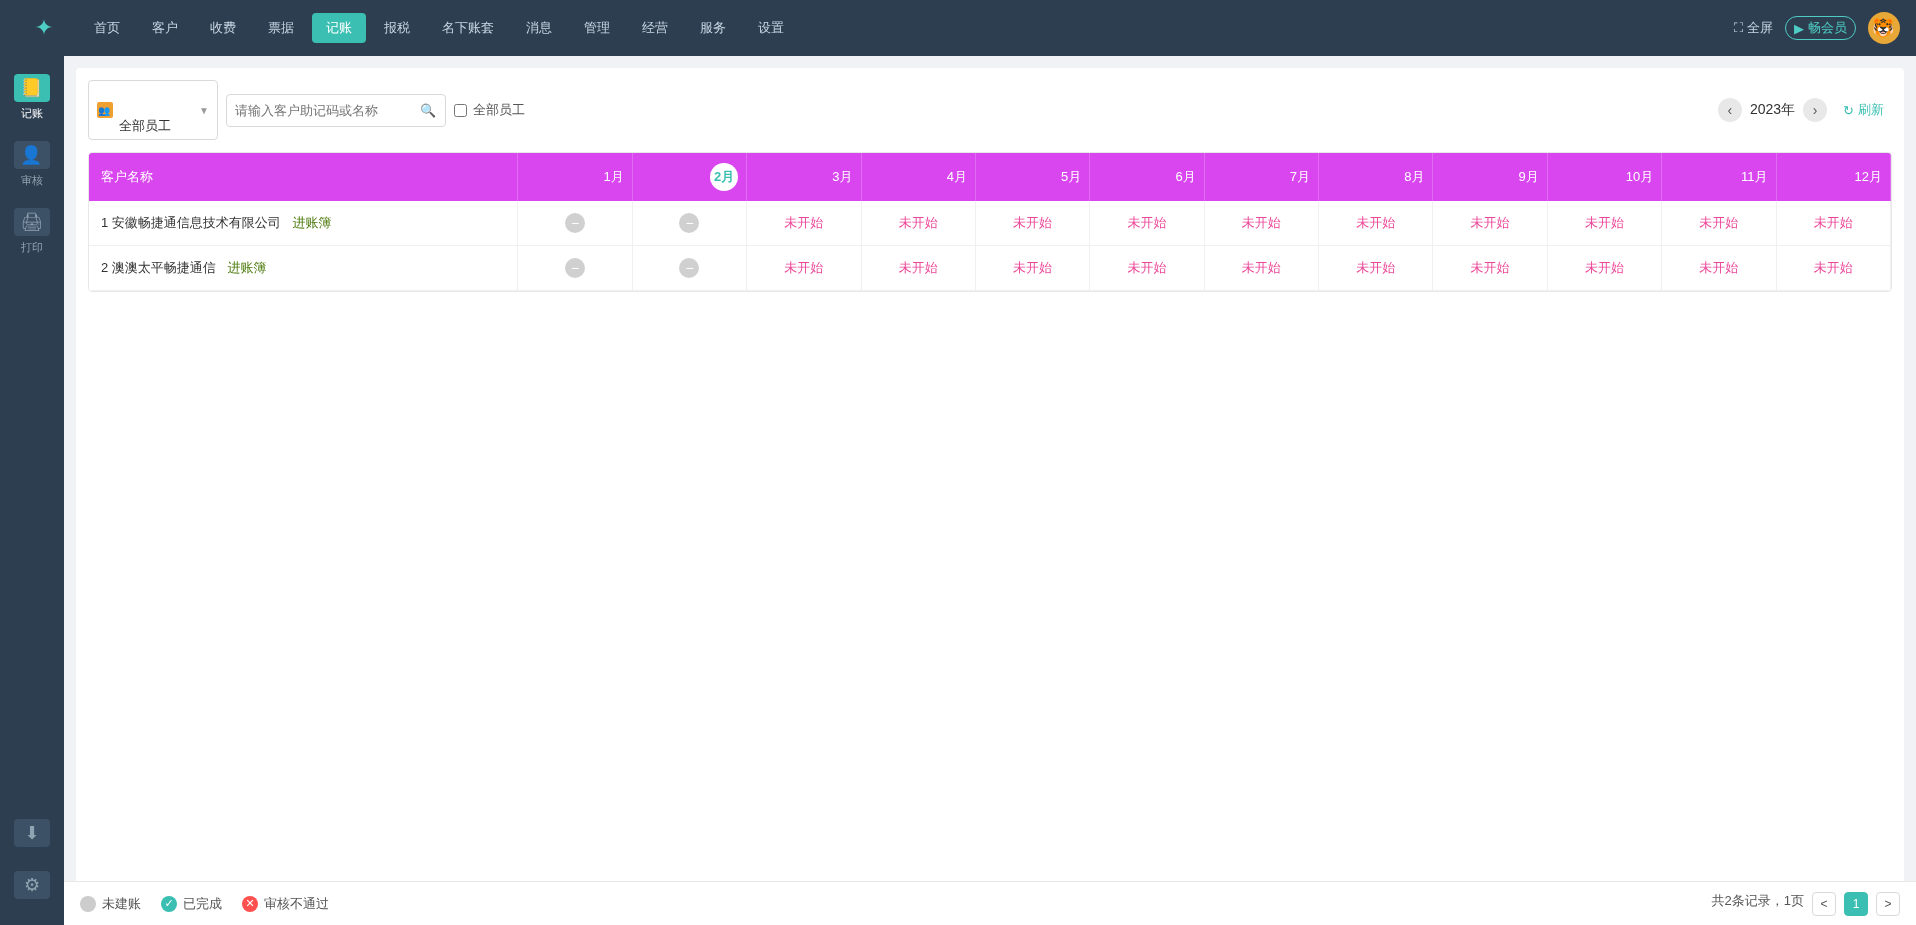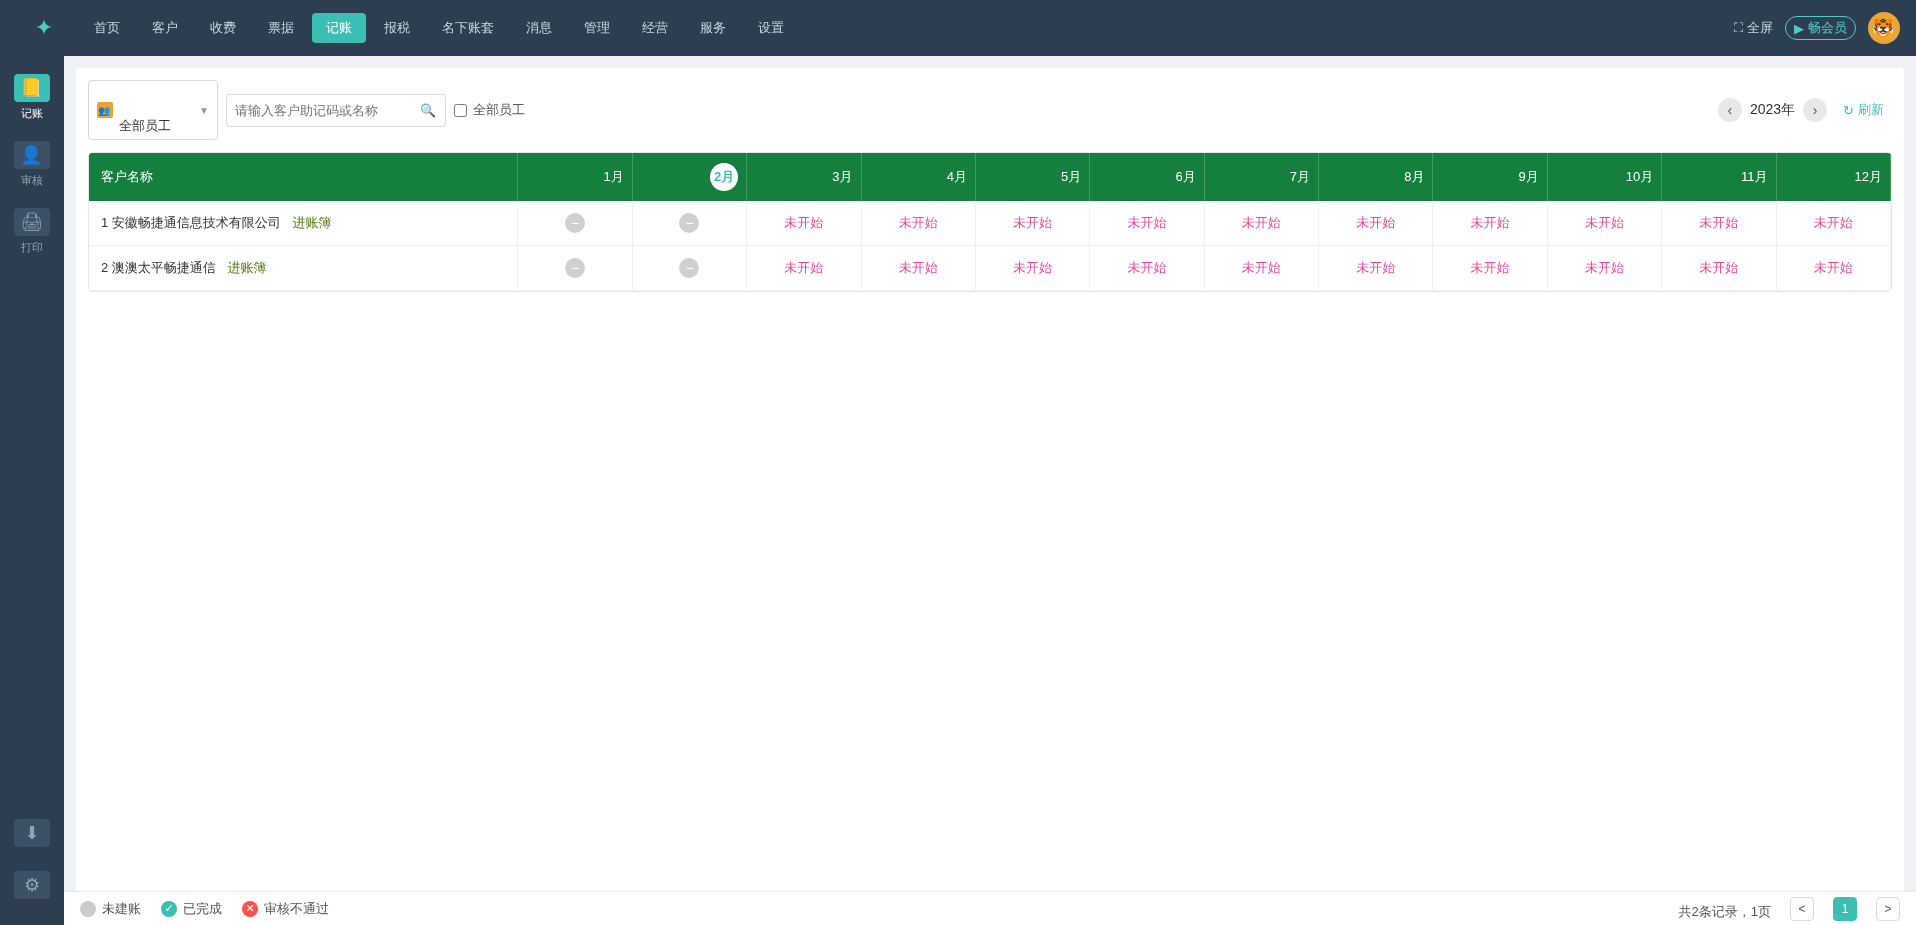--- a/index.html
+++ b/index.html
@@ -196,21 +196,21 @@
     }
     .table-container {
       overflow-x: auto;
     }
     table {
       width: 100%;
       border-collapse: collapse;
       table-layout: fixed;
     }
     thead tr {
-      background: #15803d;
+      background: #d946ef;
       color: #fff;
       margin-left: 44px;
     }
     thead th {
       padding: 10px 8px;
       text-align: right;
       font-weight: 500;
       font-size: 13px;
       border-right: 1px solid rgba(255,255,255,0.2);
     }
@@ -262,21 +262,21 @@
       color: #fff;
       font-size: 14px;
       line-height: 1;
     }
     .not-started { color: #ec4899; }
 
     
     .footer {
       position: fixed;
       bottom: 0; left: 64px; right: 0;
-      height: 34px;
+      height: 44px;
       background: #fff;
       border-top: 1px solid #e8e8e8;
       display: flex;
       align-items: center;
       padding: 0 16px;
       justify-content: space-between;
     }
     .footer-legend {
       display: flex; align-items: center; gap: 20px;
     }
@@ -294,21 +294,21 @@
       display: flex; align-items: center; justify-content: center;
       color: #fff; font-size: 11px;
     }
     .legend-dot-red {
       width: 16px; height: 16px; border-radius: 50%;
       background: #ff5050;
       display: flex; align-items: center; justify-content: center;
       color: #fff; font-size: 11px;
     }
     .footer-pagination {
-      display: flex; align-items: flex-end; gap: 19px;
+      display: flex; align-items: flex-start; gap: 8px;
       font-size: 13px; color: #555;
     }
     .page-btn {
       width: 24px; height: 24px;
       border: 1px solid #d9d9d9;
       border-radius: 4px;
       display: flex; align-items: center; justify-content: center;
       cursor: pointer;
       background: #fff;
       color: #555;

